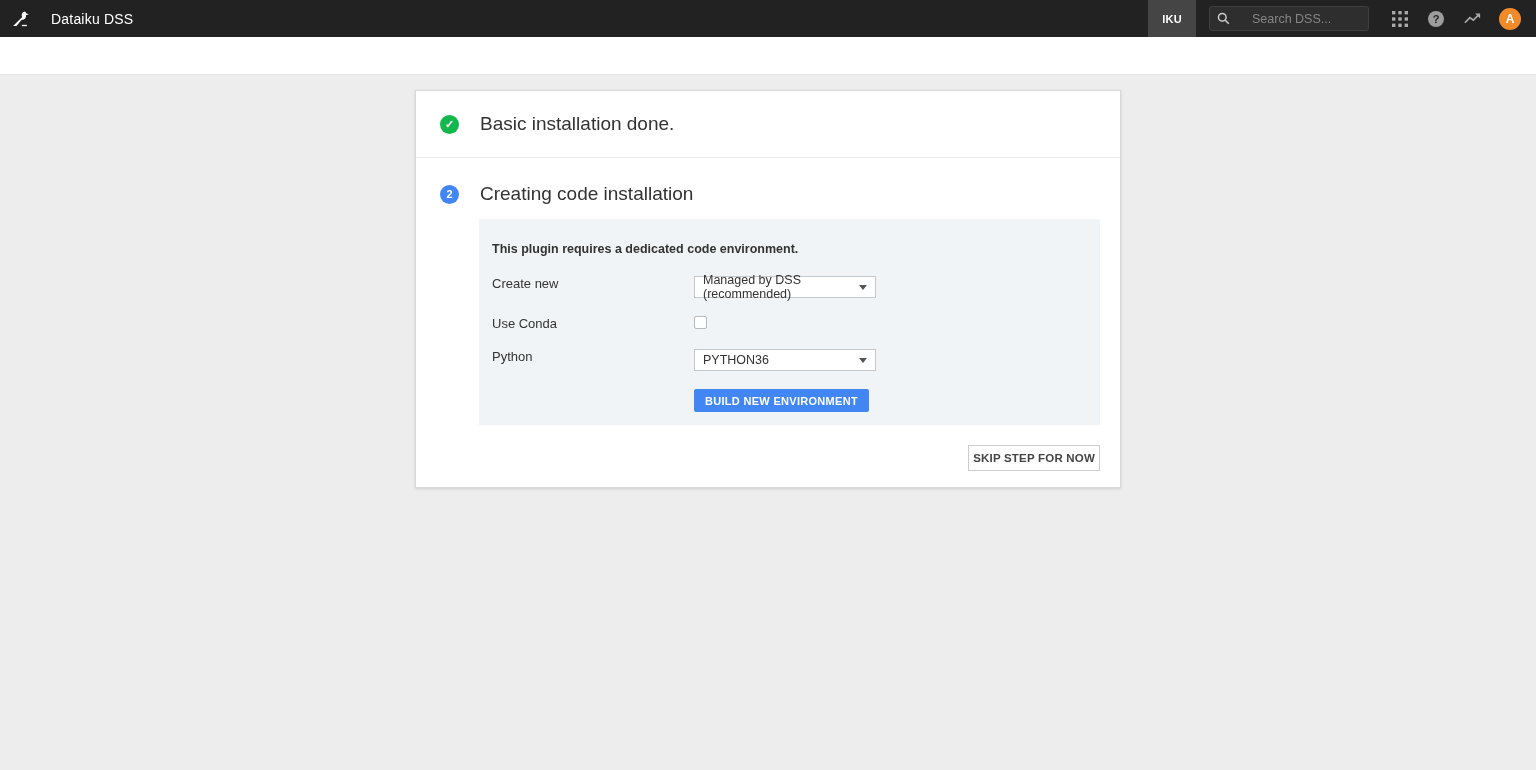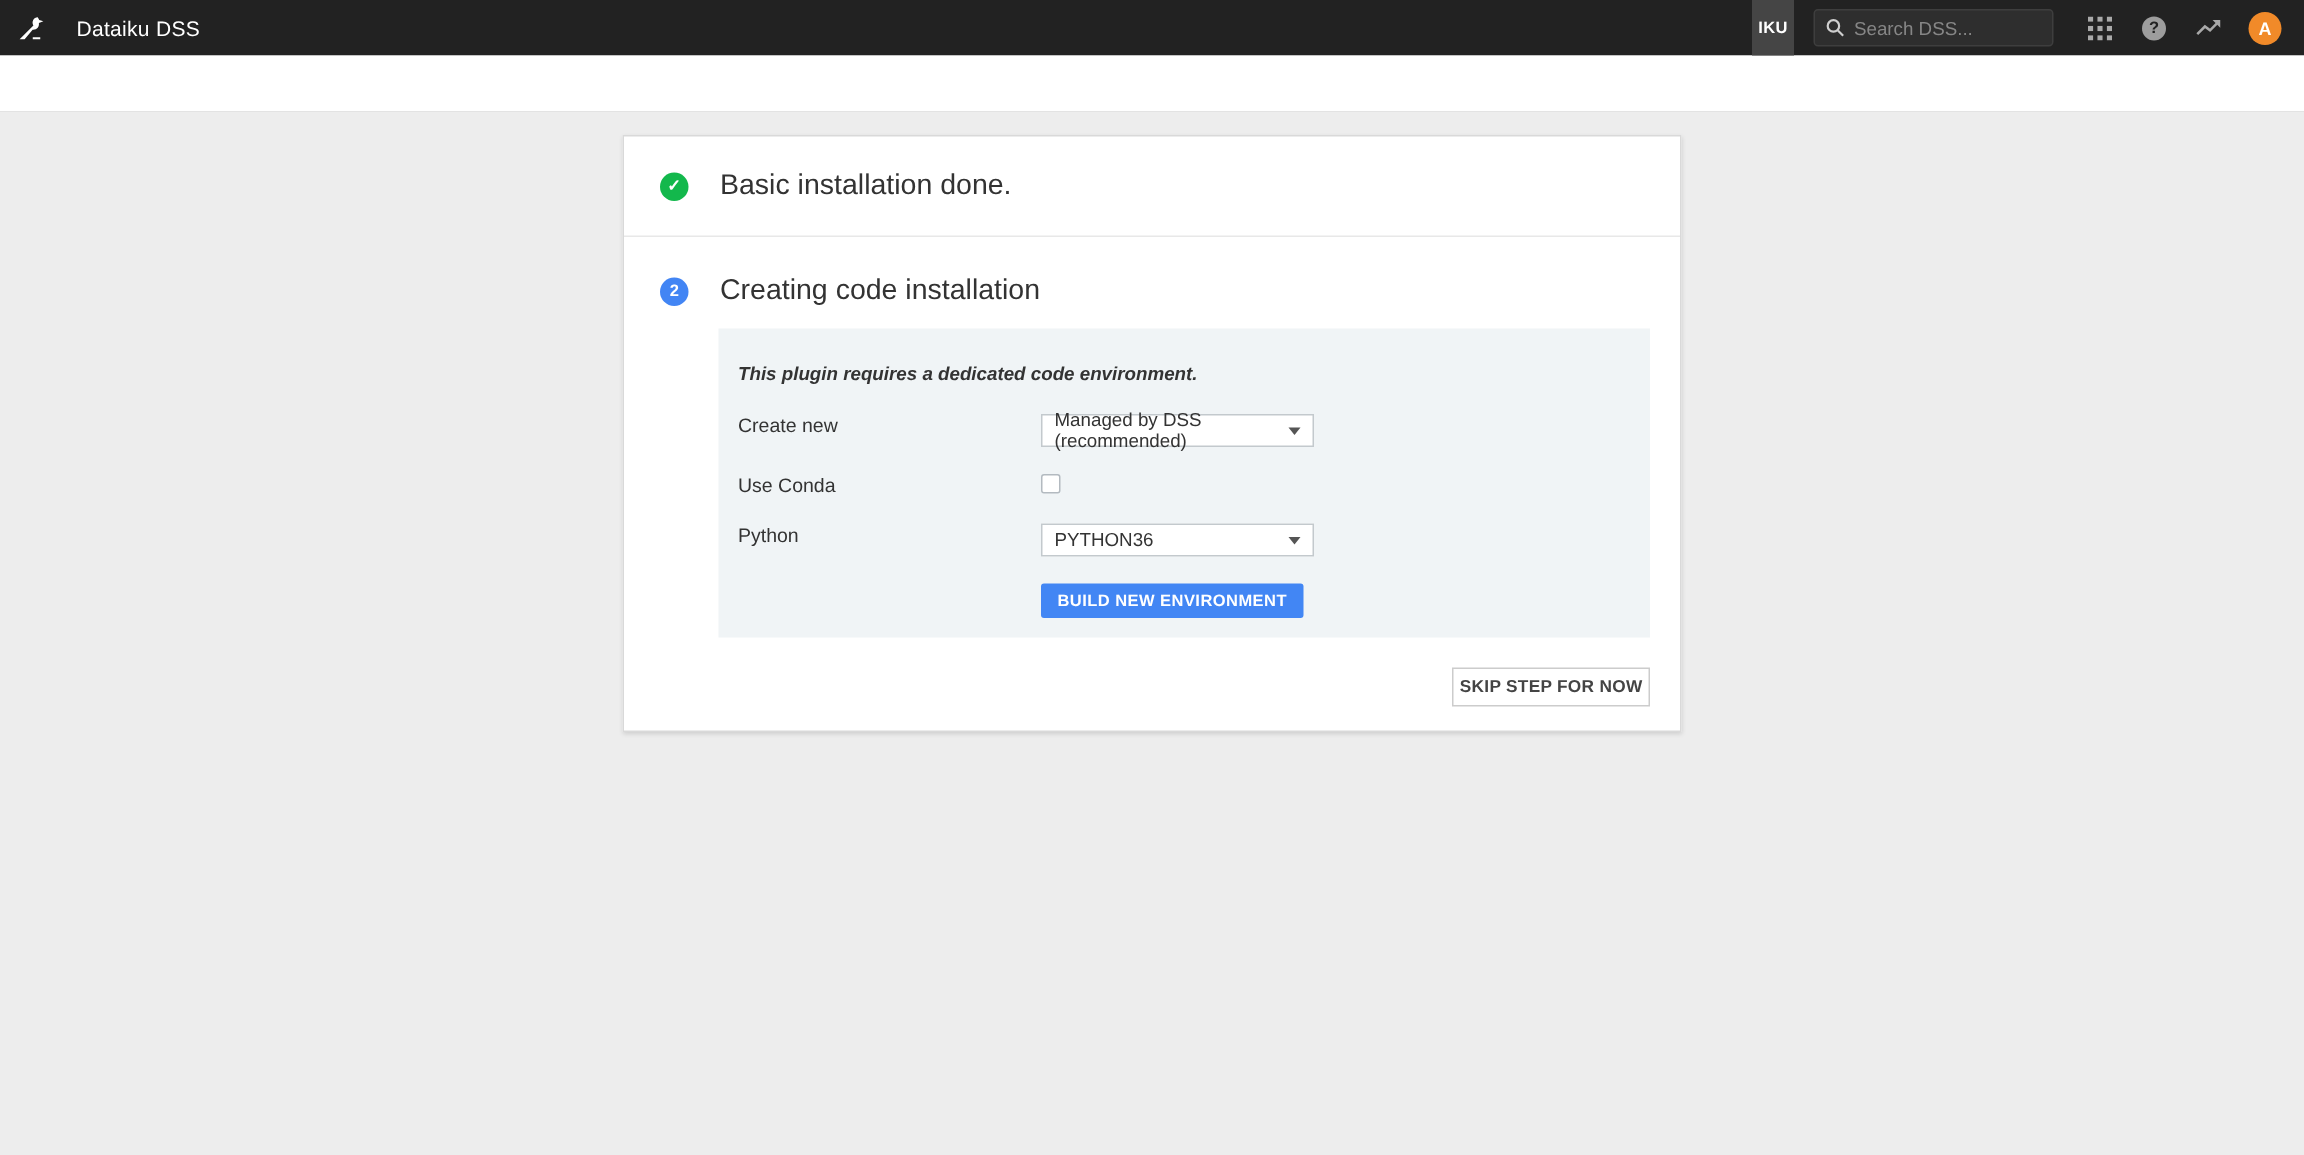--- a/index.html
+++ b/index.html
@@ -14,30 +14,30 @@
   
   .navbar {
     height:37px; background:#222222; display:flex; align-items:center;
   }
   .brand-wrap { display:flex; align-items:center; height:100%; padding-left:11px; }
   .logo { width:20px; height:20px; display:flex; align-items:center; justify-content:center; }
   .brand { color:#ffffff; font-size:14px; margin-left:20px; letter-spacing:.2px; }
   .nav-right { margin-left:auto; display:flex; align-items:center; height:100%; }
   .project-tab {
     height:100%; background:#454545; color:#ffffff; font-size:11px; font-weight:bold;
-    display:flex; align-items:center; padding:0 4px; letter-spacing:.3px; cursor:pointer;
+    display:flex; align-items:center; padding:0 14px; letter-spacing:.3px; cursor:pointer;
   }
   .searchbox {
     display:flex; align-items:center; width:160px; height:25px; margin:0 13px;
     background:#2e2e2e; border:1px solid #3e3e3e; border-radius:3px; padding:0 7px;
   }
   .searchbox svg { flex:none; }
   .searchbox input {
     background:transparent; border:none; outline:none; color:#bdbdbd;
-    font-size:12.5px; width:100%; margin-left:6px; font-family:"Liberation Sans",sans-serif;
+    font-size:12.5px; width:100%; margin-left:22px; font-family:"Liberation Sans",sans-serif;
   }
   .searchbox input::placeholder { color:#868686; }
   .nav-icon { margin:0 10px; display:flex; align-items:center; cursor:pointer; }
   .help-circle {
     width:16px; height:16px; border-radius:50%; background:#9d9d9d; color:#222;
     font-size:11px; font-weight:bold; display:flex; align-items:center; justify-content:center;
   }
   .avatar {
     width:22px; height:22px; border-radius:50%; background:#f18a29; color:#fff;
     font-size:12px; font-weight:bold; display:flex; align-items:center; justify-content:center;
@@ -65,21 +65,21 @@
   .step-circle .tick { font-size:11px; line-height:1; }
   .step-label { margin-left:21px; font-size:19px; color:#333; }
 
   .divider { border-top:1px solid #e8e8e8; }
 
   .step2-header { display:flex; align-items:center; padding:25px 24px 0 24px; }
 
   .panel {
     margin:14px 20px 0 63px; background:#f0f4f6; padding:13px 13px 13px 13px;
   }
-  .panel-intro { font-size:12.5px; font-weight:bold; color:#333; margin:10px 0 20px 0;font-style:italic; }
+  .panel-intro { font-size:12.5px; font-weight:bold; color:#333; margin:10px 0 20px 0; }
   .form-row { display:flex; align-items:flex-start; margin-bottom:18px; }
   .form-label { width:202px; font-size:13px; color:#333; flex:none; }
   .combo {
     width:182px; height:22px; background:#fff; border:1px solid #c3c9cd;
     display:flex; align-items:center; justify-content:space-between;
     padding:0 8px; font-size:12.5px; color:#333; cursor:pointer;gap:20px;
   }
   .caret {
     width:0; height:0; border-left:4px solid transparent; border-right:4px solid transparent;
     border-top:5px solid #555; margin-left:8px; flex:none;

